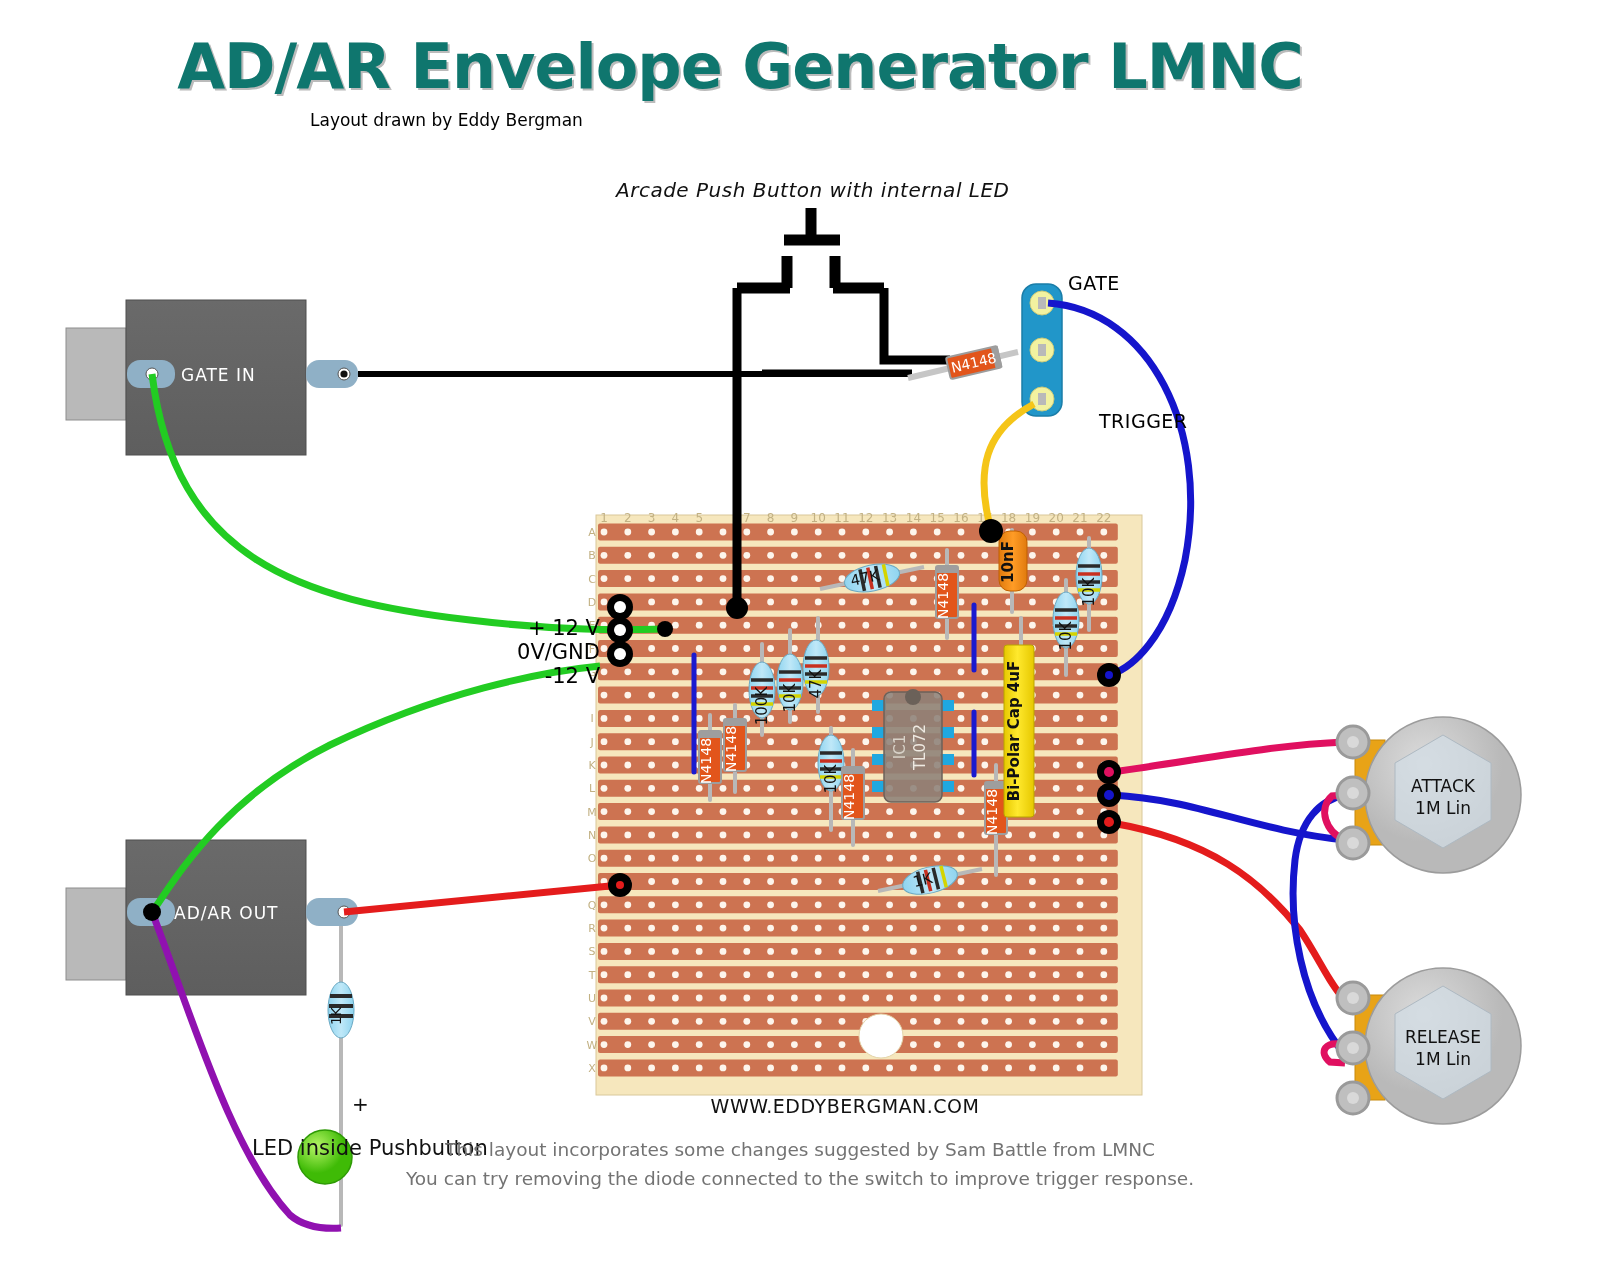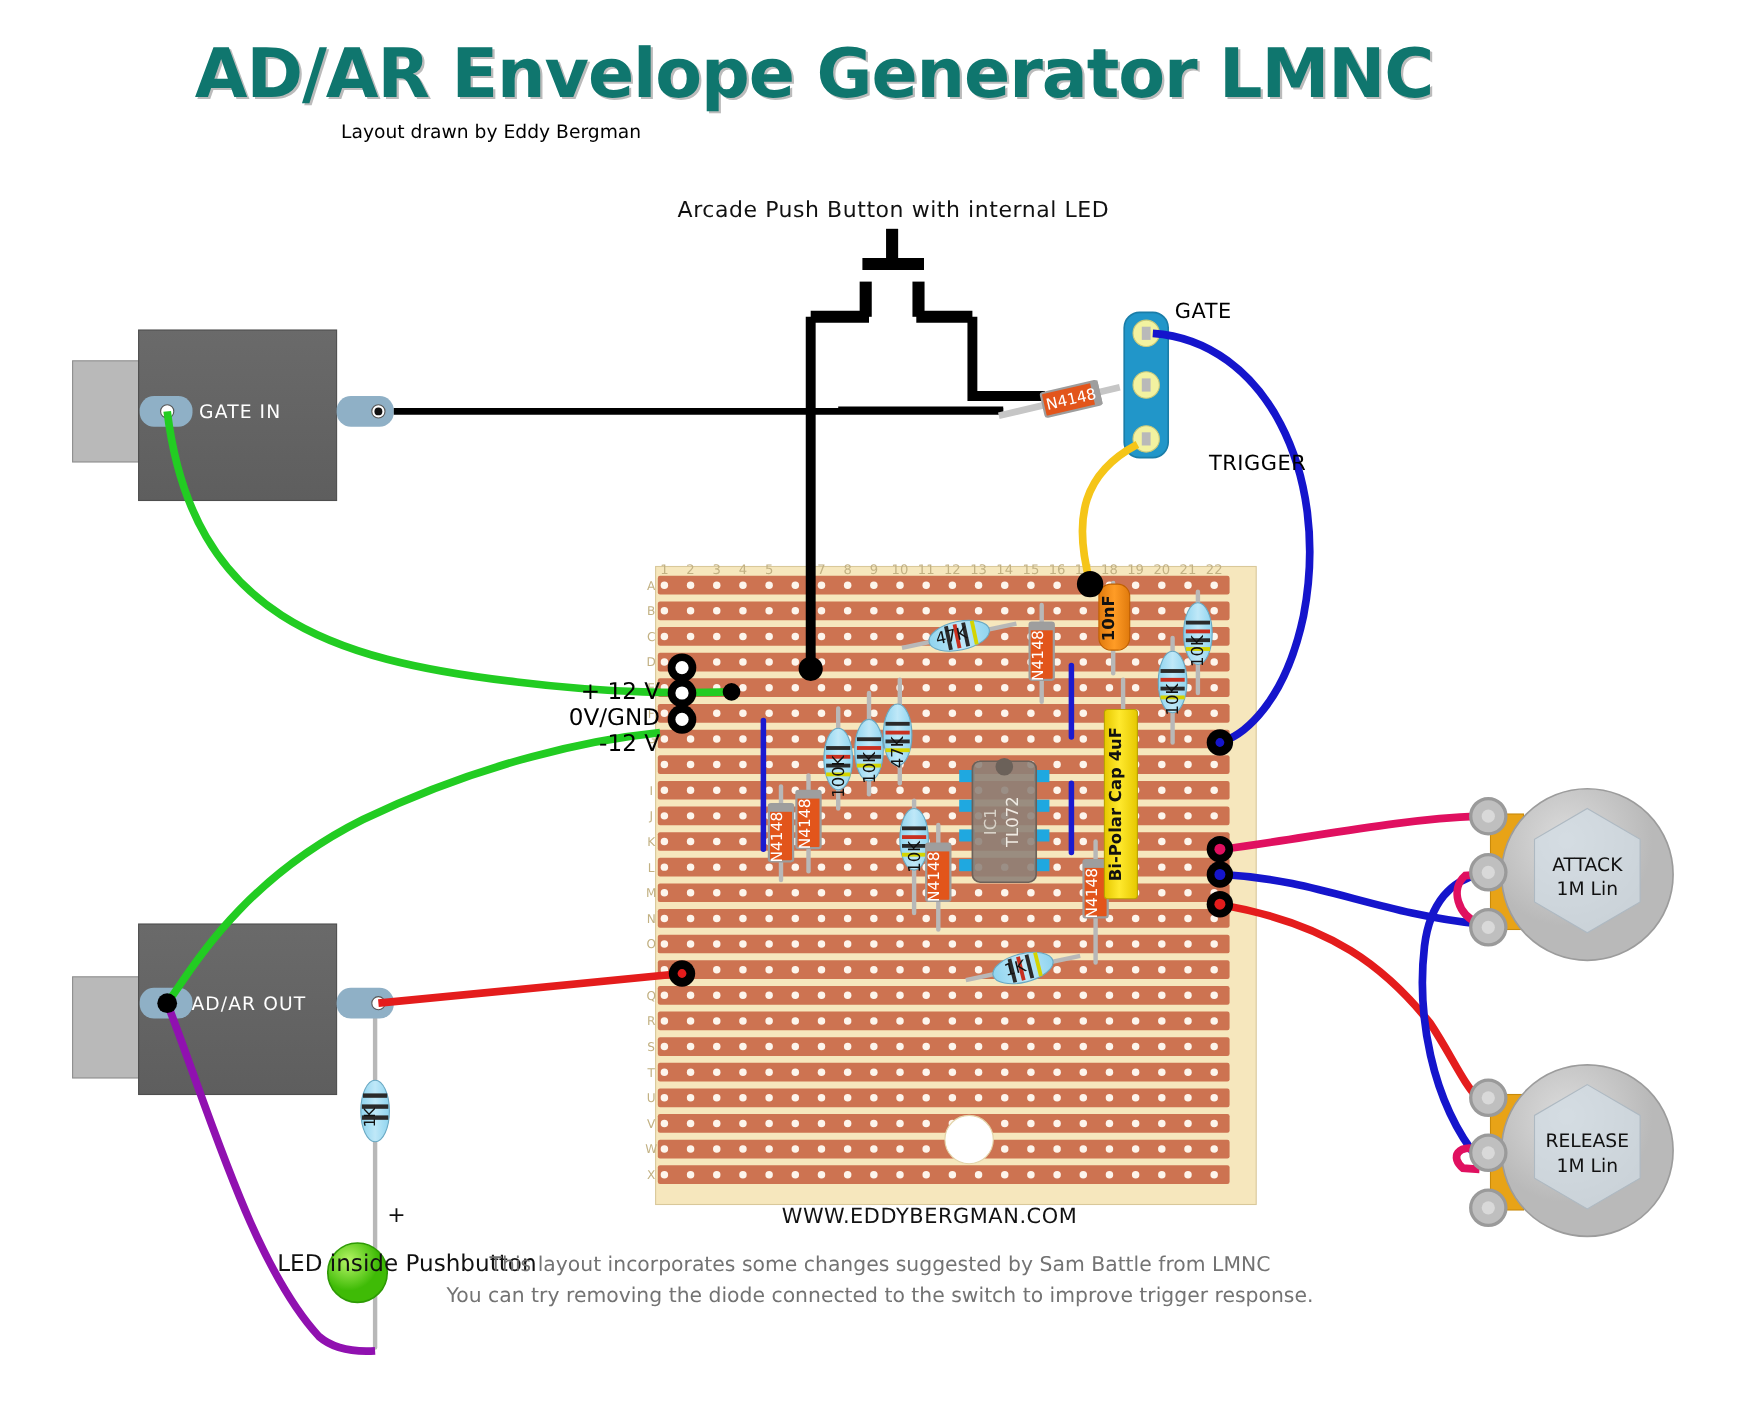--- a/index.html
+++ b/index.html
@@ -5,21 +5,21 @@
 <style>
   html,body{margin:0;padding:0;background:#ffffff;}
   body{width:1600px;height:1286px;position:relative;overflow:hidden;
        font-family:"DejaVu Sans","Liberation Sans",sans-serif;}
   .abs{position:absolute;}
   #title{left:0;top:30px;width:1480px;text-align:center;
          font-family:"DejaVu Sans","Liberation Sans",sans-serif;
          font-weight:bold;font-size:62px;letter-spacing:-1px;color:#0f766e;
          text-shadow:2px 2px 0 #bbb;}
   #subtitle{left:310px;top:110px;font-size:17px;color:#000;}
-  #pb-label{left:616px;top:178px;font-size:20px;color:#111;letter-spacing:.5px;}
+  #pb-label{left:616px;top:178px;font-size:20px;color:#111;letter-spacing:.5px;font-style:italic;}
   .term-label{font-size:19px;color:#000;letter-spacing:.5px;}
   .rail-label{font-size:21px;color:#000;text-align:right;width:110px;margin-top:20px;}
   .jacklabel{color:#fff;font-size:17px;letter-spacing:1px;}
   #footer-notes{left:0;top:1136px;width:1600px;text-align:center;
       font-size:18.5px;line-height:1.55;color:#737373;}
   #wwwtext{left:0;top:1095px;width:1600px;text-align:center;font-size:19px;color:#111;letter-spacing:.5px;margin-left:45px;}
   #ledlabel{left:252px;top:1136px;font-size:21px;color:#111;}
   #plussign{left:352px;top:1092px;font-size:20px;color:#111;}
   svg{position:absolute;left:0;top:0;}
   .potlabel{font-size:17px;fill:#111;text-anchor:middle;font-family:"DejaVu Sans","Liberation Sans",sans-serif;}

